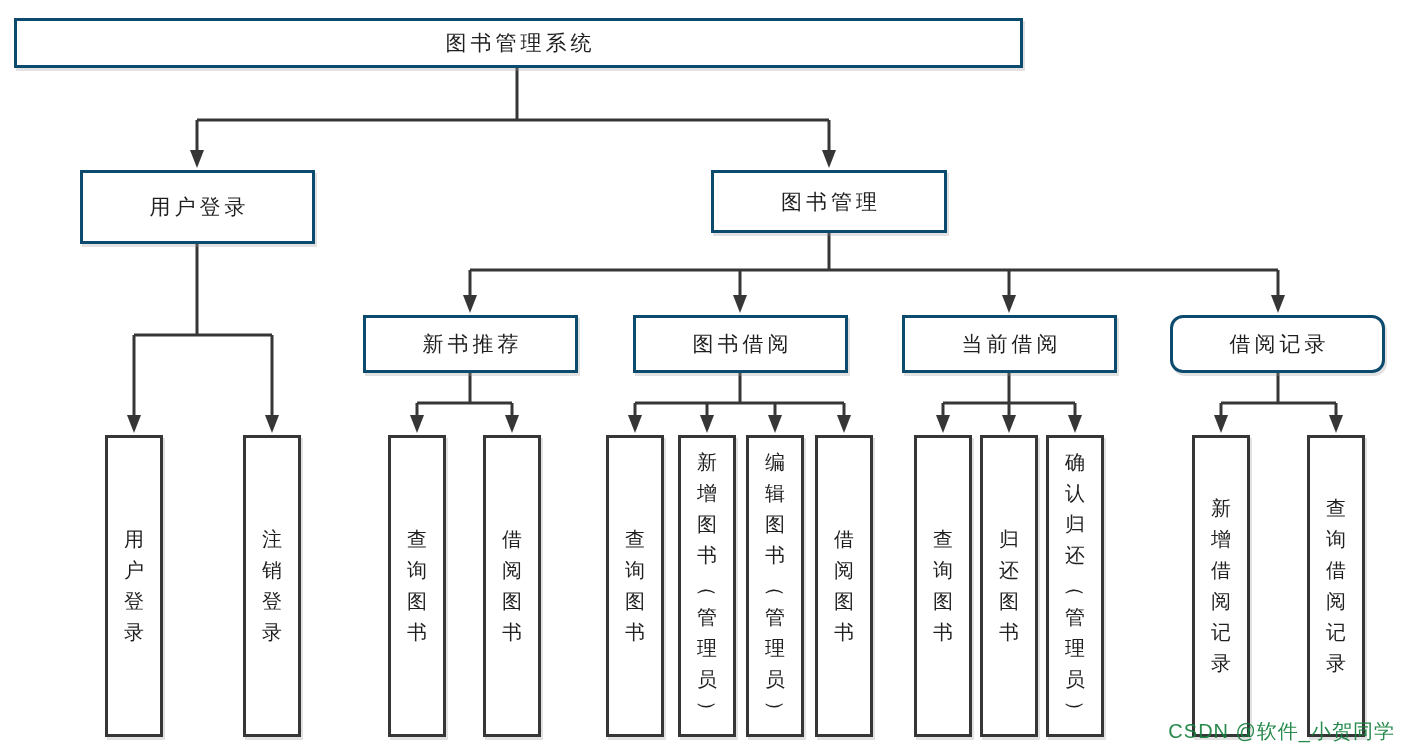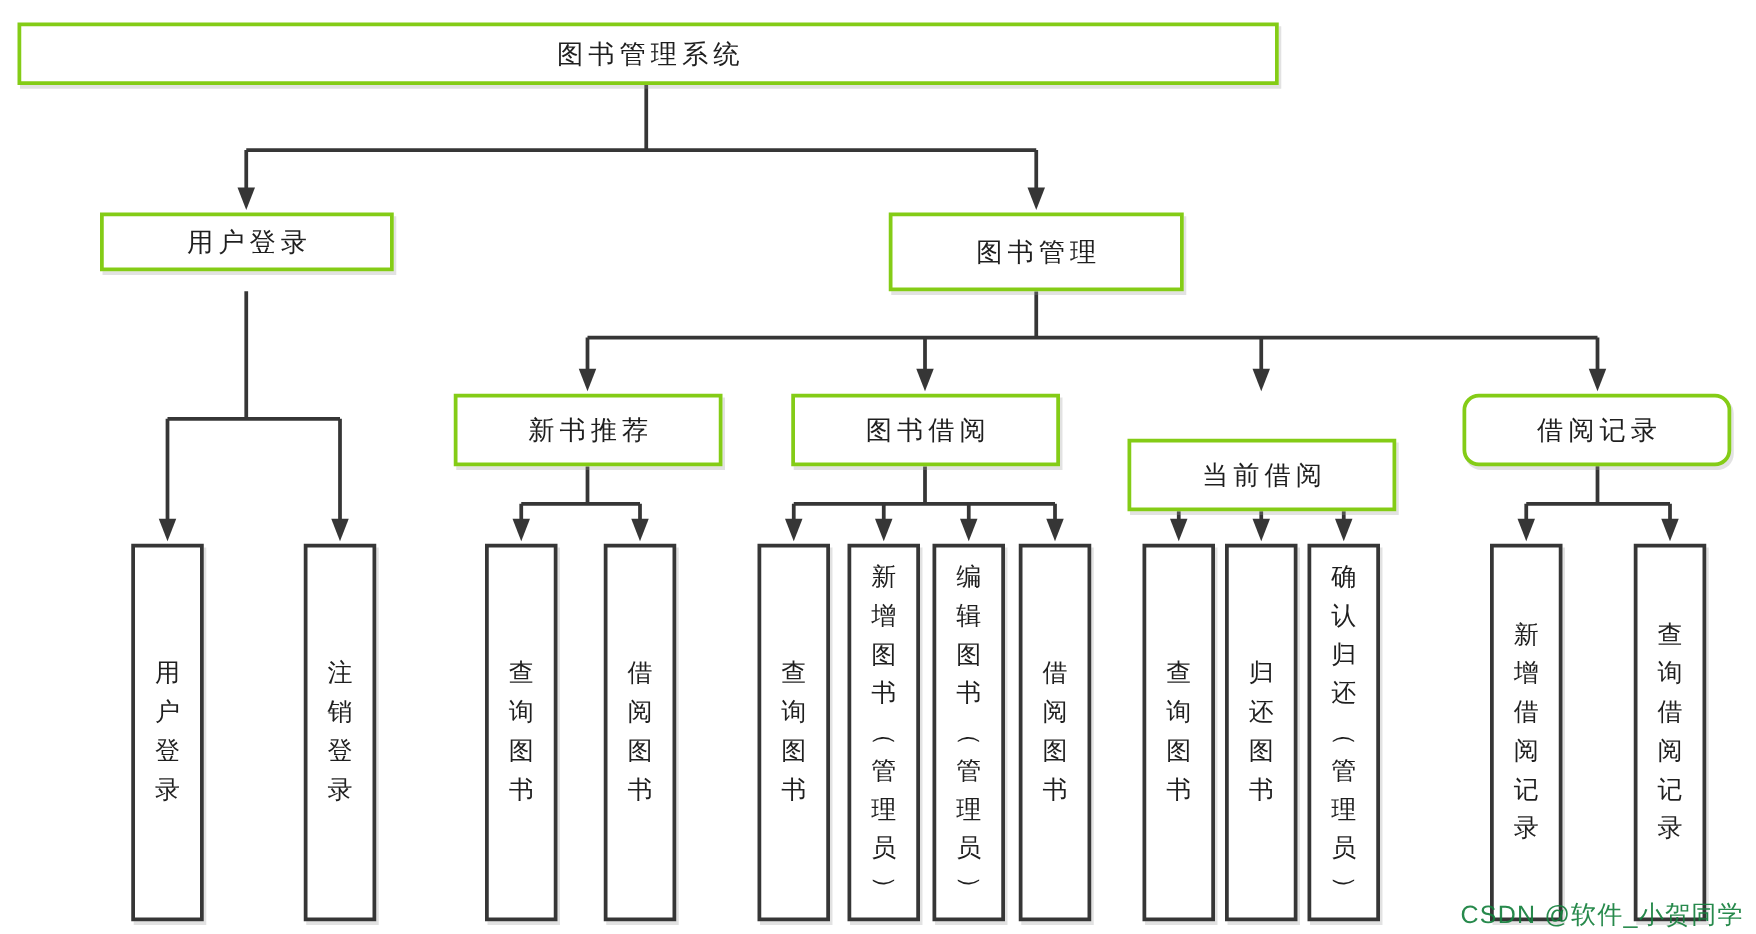--- a/index.html
+++ b/index.html
@@ -3,21 +3,21 @@
 <meta charset="utf-8">
 <style>
   html,body{margin:0;padding:0;background:#ffffff;}
   .canvas{
     position:relative;width:1405px;height:747px;background:#ffffff;overflow:hidden;
     font-family:"Liberation Sans","DejaVu Sans",sans-serif;color:#1f1f1f;
   }
   .wires{position:absolute;left:0;top:0;z-index:1;}
   .hbox{
     position:absolute;z-index:2;box-sizing:border-box;background:#ffffff;
-    border:3px solid #84cc16;display:flex;align-items:center;justify-content:center;
+    border:3px solid #0c4a6e;display:flex;align-items:center;justify-content:center;
     font-size:21px;letter-spacing:4px;text-indent:4px;white-space:nowrap;
     box-shadow:2px 3px 0 rgba(150,150,150,0.28);
   }
   .leaf{
     position:absolute;z-index:2;box-sizing:border-box;background:#ffffff;
     border:3px solid #363636;width:58px;height:302px;top:435px;
     display:flex;flex-direction:column;align-items:center;justify-content:center;
     font-size:20px;box-shadow:2px 3px 0 rgba(150,150,150,0.28);
   }
   .leaf .vchar{display:block;width:1em;line-height:31px;text-align:center;}
@@ -98,34 +98,34 @@
       <polygon points="1068,415 1082,415 1075,433"></polygon>
       <polygon points="1214,415 1228,415 1221,433"></polygon>
       <polygon points="1329,415 1343,415 1336,433"></polygon>
     </g>
   </svg>
 
   <div class="hbox" style="left:14px;top:18px;width:1009px;height:50px;">
     <span>图书管理系统</span>
   </div>
 
-  <div class="hbox" style="left:80px;top:170px;width:235px;height:47px;justify-content:center;">
+  <div class="hbox" style="left:80px;top:170px;width:235px;height:74px;justify-content:center;">
     <span>用户登录</span>
   </div>
   <div class="hbox" style="left:711px;top:170px;width:236px;height:63px;">
     <span>图书管理</span>
   </div>
 
   <div class="hbox" style="left:363px;top:315px;width:215px;height:58px;">
     <span>新书推荐</span>
   </div>
   <div class="hbox" style="left:633px;top:315px;width:215px;height:58px;">
     <span>图书借阅</span>
   </div>
-  <div class="hbox" style="left:902px;top:315px;width:215px;height:58px;margin-top:36px;">
+  <div class="hbox" style="left:902px;top:315px;width:215px;height:58px;">
     <span>当前借阅</span>
   </div>
   <div class="hbox" style="left:1170px;top:315px;width:215px;height:58px;border-radius:13px;">
     <span>借阅记录</span>
   </div>
 
   <div class="leaf" style="left:105px;">
       <span class="vchar">用</span>
       <span class="vchar">户</span>
       <span class="vchar">登</span>

